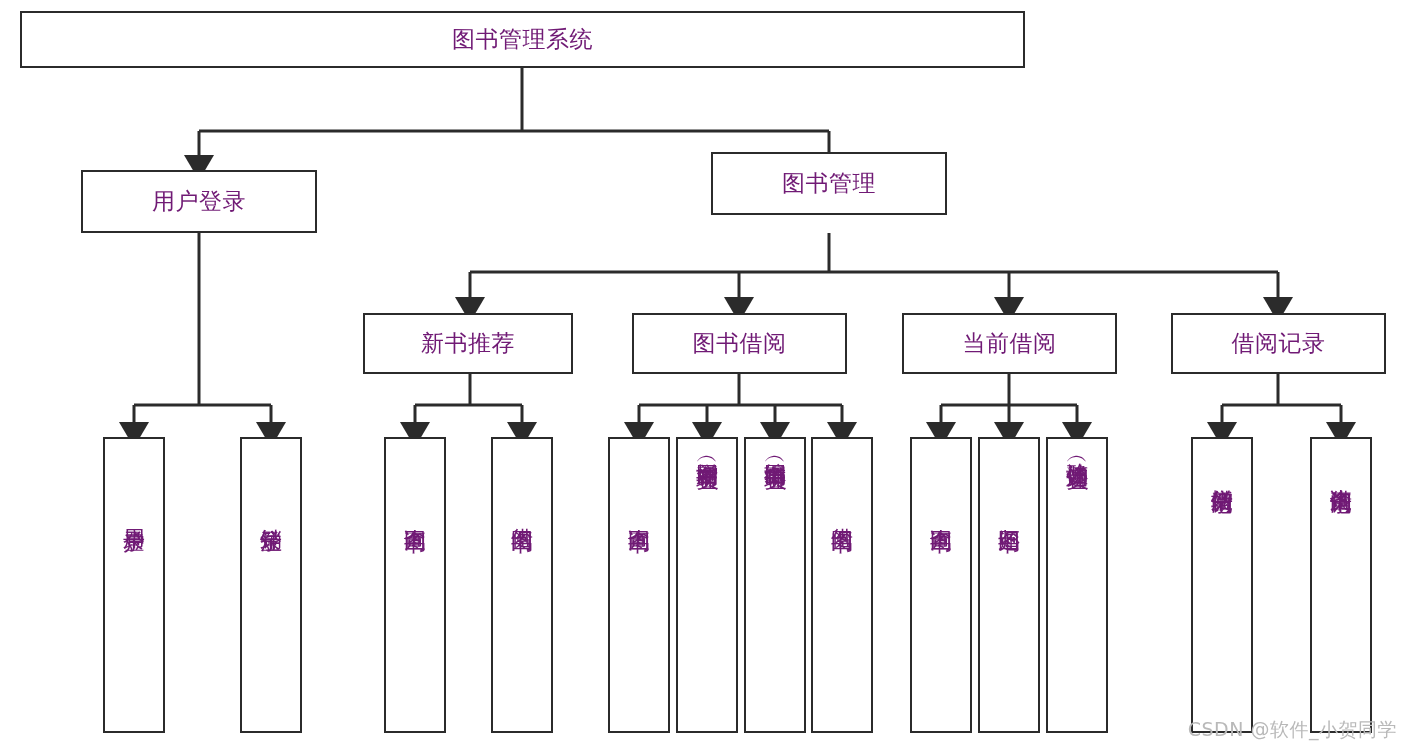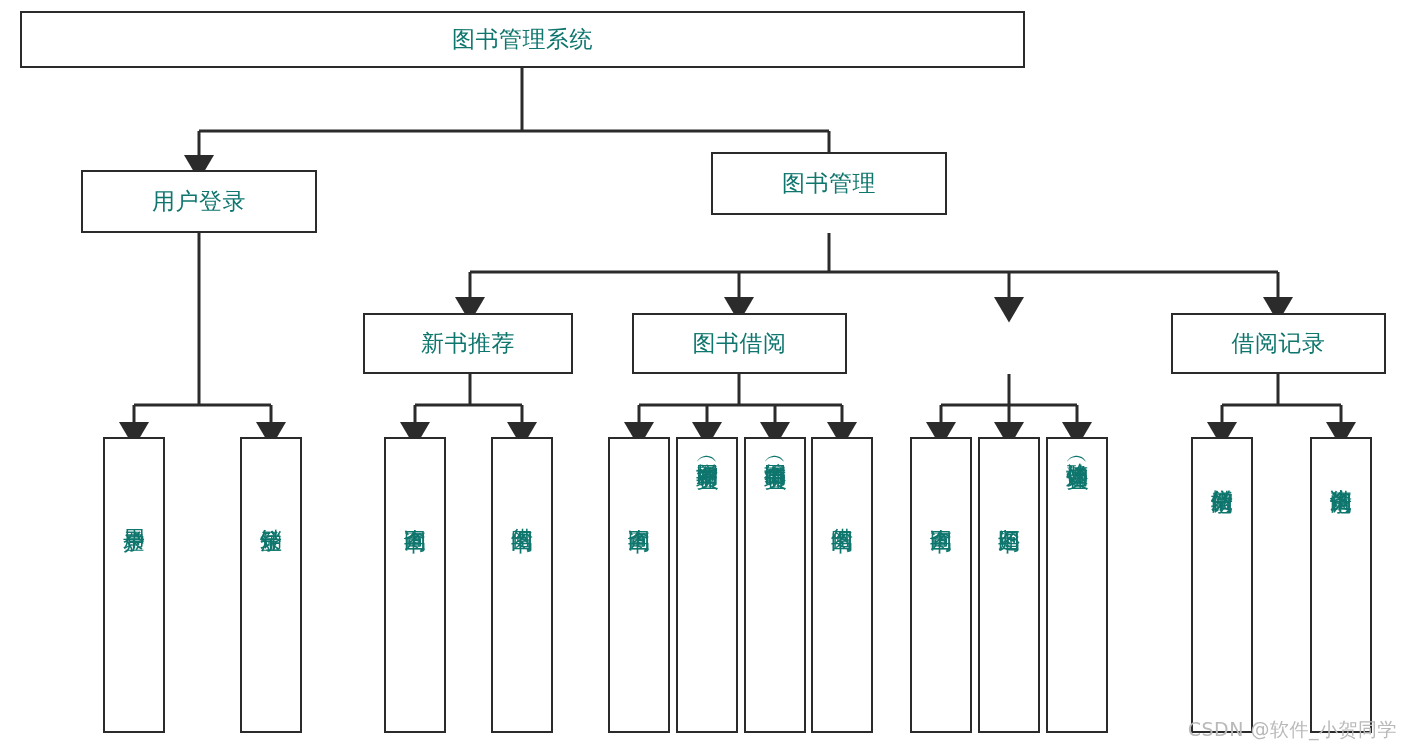--- a/index.html
+++ b/index.html
@@ -27,21 +27,21 @@
     height: 747px;
   }
   .node-box {
     position: absolute;
     box-sizing: border-box;
     border: 2.5px solid #2b2b2b;
     background: #ffffff;
     display: flex;
     align-items: center;
     justify-content: center;
-    color: #0f766e;
+    color: #701a75;
   }
   .node-box.horiz .node-label {
     font-size: 23px;
     line-height: 1.1;
     letter-spacing: 0.5px;
     white-space: nowrap;
   }
   .node-box.vert {
     align-items: flex-start;
     justify-content: center;
@@ -149,20 +149,23 @@
   <div class="node-box horiz" style="left:711px; top:152px; width:236px; height:63px;">
     <span class="node-label">图书管理</span>
   </div>
 
   <div class="node-box horiz" style="left:363px; top:313px; width:210px; height:61px;">
     <span class="node-label">新书推荐</span>
   </div>
   <div class="node-box horiz" style="left:632px; top:313px; width:215px; height:61px;text-align:right;">
     <span class="node-label">图书借阅</span>
   </div>
+  <div class="node-box horiz" style="left:902px; top:313px; width:215px; height:61px;">
+    <span class="node-label">当前借阅</span>
+  </div>
   <div class="node-box horiz" style="left:1171px; top:313px; width:215px; height:61px;justify-content:center;">
     <span class="node-label">借阅记录</span>
   </div>
 
   <div class="node-box vert" style="left:103px; top:437px; width:62px; height:296px; padding-top:72px;">
     <span class="node-label">用户登录</span>
   </div>
   <div class="node-box vert" style="left:240px; top:437px; width:62px; height:296px; padding-top:72px;">
     <span class="node-label">注销登录</span>
   </div>

